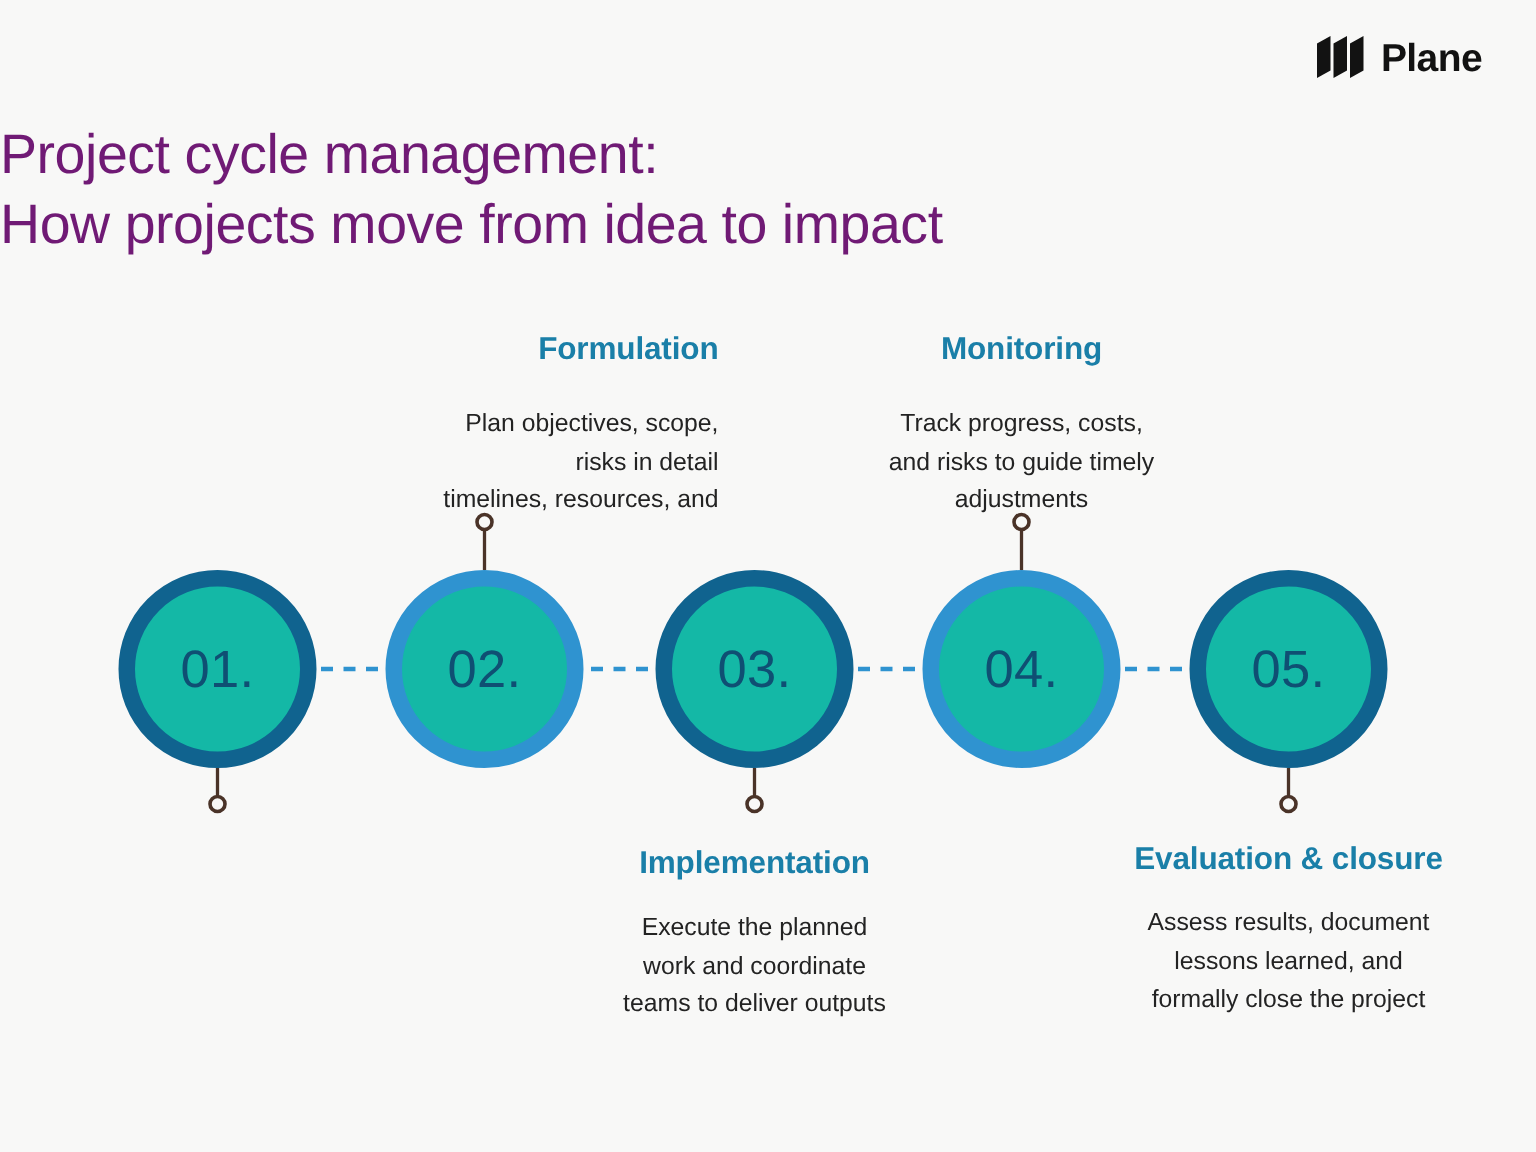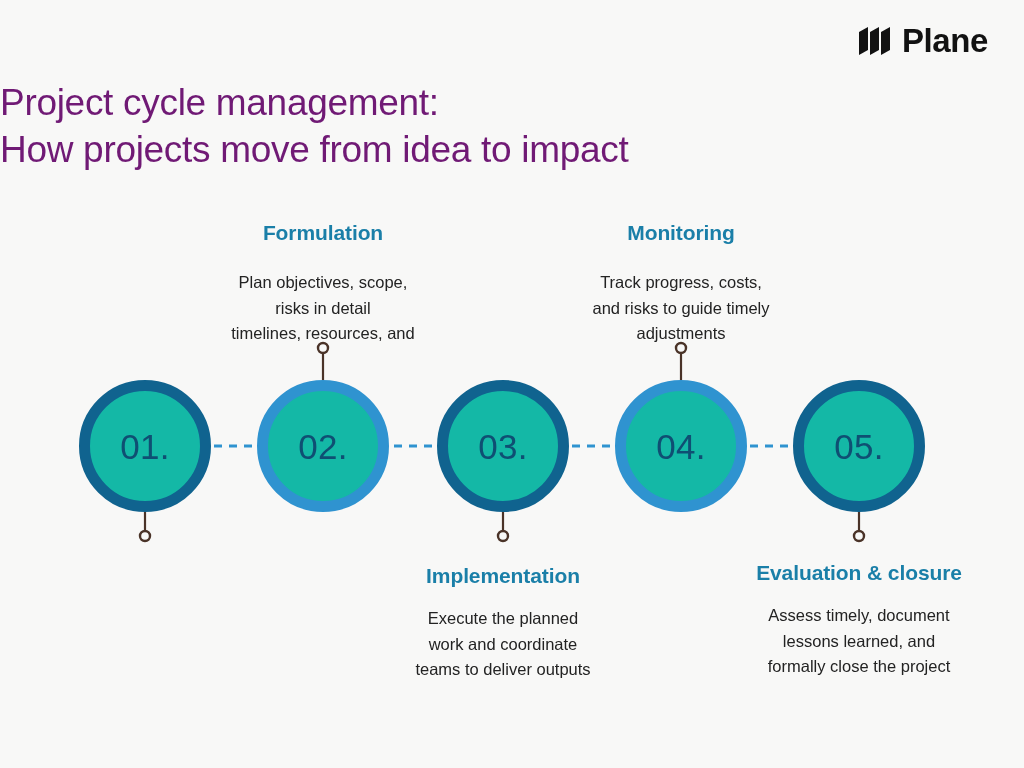--- a/index.html
+++ b/index.html
@@ -11,21 +11,21 @@
   }
   #canvas { position:relative; width:1024px; height:768px; }
 
   
   .brand {
     position:absolute; top:24px; right:36px;
     display:flex; align-items:center; gap:9px;
   }
   .brand-mark { display:block; }
   .brand-name {
-    font-size:33px; font-weight:600; color:#121212;
+    font-size:26px; font-weight:600; color:#121212;
     letter-spacing:-0.4px; line-height:1;
   }
 
   
   .title {
     position:absolute; top:80px; left:0; width:1024px;
     font-size:37px; font-weight:400; color:#701a75;
     line-height:1.26; letter-spacing:-0.3px;
   }
   .title-line { display:block; }
@@ -118,21 +118,21 @@
   <div class="node dark" style="left:437px; top:380px;">
     <span class="node-num">03.</span>
   </div>
   <div class="node light" style="left:615px; top:380px;">
     <span class="node-num">04.</span>
   </div>
   <div class="node dark" style="left:793px; top:380px;">
     <span class="node-num">05.</span>
   </div>
 
-  <div class="stage above" style="left:183px; top:220px; width:280px;">
+  <div class="stage above" style="left:199px; top:220px; width:280px;text-align:right;">
     <div class="stage-title">Formulation</div>
     <div class="stage-desc">
       <span>Plan objectives, scope,</span>
       <span>risks in detail</span>
       <span>timelines, resources, and</span>
     </div>
   </div>
 
   <div class="stage above" style="left:541px; top:220px; width:280px;">
     <div class="stage-title">Monitoring</div>
@@ -149,19 +149,19 @@
     <div class="stage-desc">
       <span>Execute the planned</span>
       <span>work and coordinate</span>
       <span>teams to deliver outputs</span>
     </div>
   </div>
 
   <div class="stage below" style="left:714px; top:560px; width:290px;">
     <div class="stage-title">Evaluation &amp; closure</div>
     <div class="stage-desc">
-      <span>Assess timely, document</span>
+      <span>Assess results, document</span>
       <span>lessons learned, and</span>
       <span>formally close the project</span>
     </div>
   </div>
 
 </div>
 
 </body></html>

